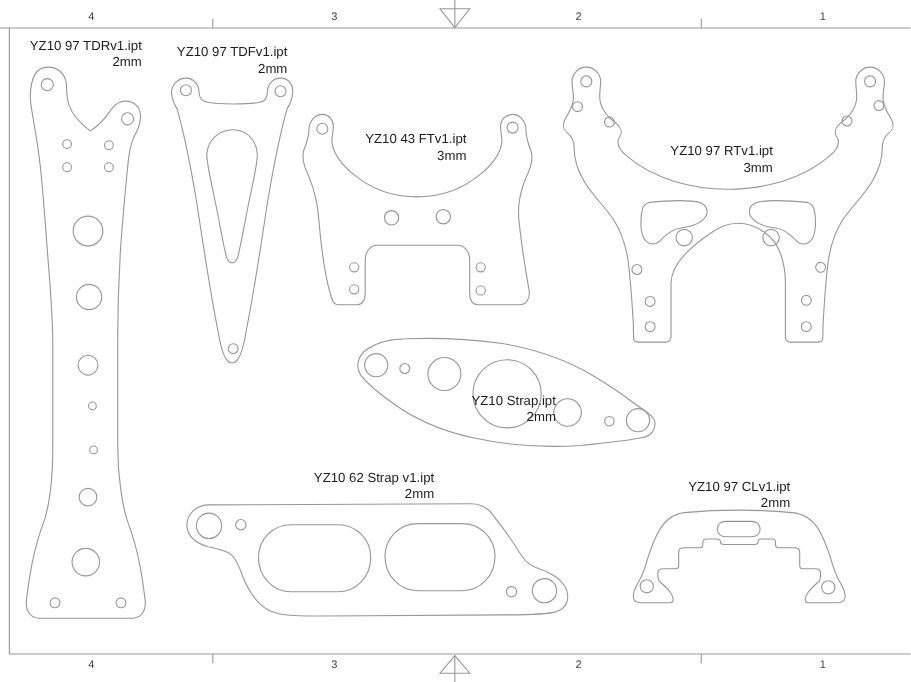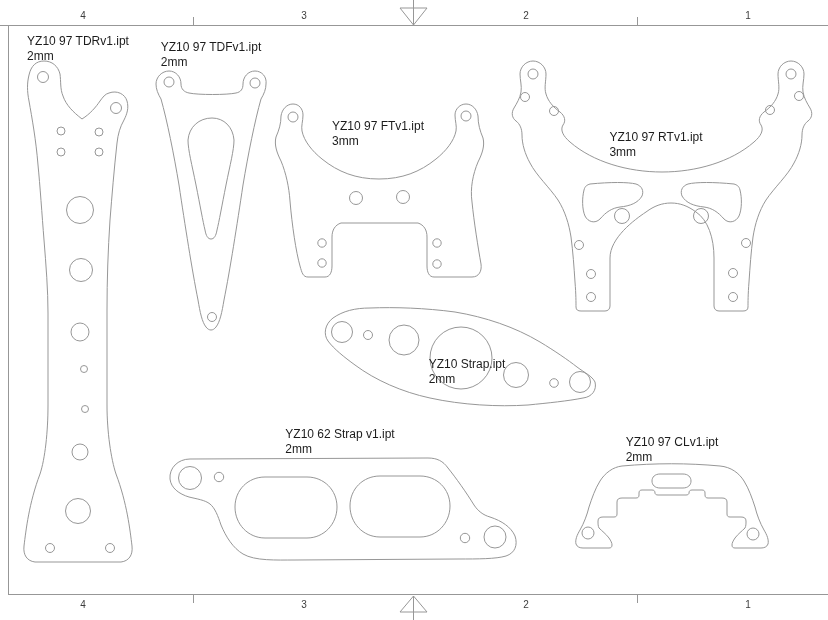--- a/index.html
+++ b/index.html
@@ -5,21 +5,21 @@
   html,body{margin:0;padding:0;background:#fff;}
   #sheet{
     position:relative;width:828px;height:620px;background:var(--bg,#fff);
     overflow:hidden;font-family:"Liberation Sans",sans-serif;
   }
   #linework{position:absolute;left:0;top:0;}
   #linework path,#linework circle,#linework line,#linework polygon,#linework rect{
     fill:none;stroke:var(--line,#979797);stroke-width:1;
   }
   .part-label{
-    position:absolute;transform:translateX(-50%);text-align:left;
+    position:absolute;transform:translateX(-50%);text-align:right;
     color:var(--text,#1c1c1c);font-size:12px;line-height:15px;white-space:nowrap;
   }
   .lbl-tdr{left:78px;top:34px}
   .lbl-tdf{left:211px;top:40px}
   .lbl-ft{left:378px;top:119px}
   .lbl-rt{left:656px;top:130px}
   .lbl-strap{left:467px;top:357px}
   .lbl-strapv1{left:340px;top:427px}
   .lbl-cl{left:672px;top:435px}
   .zone-num{
@@ -154,21 +154,21 @@
 
   <div class="part-label lbl-tdr">
     <div>YZ10 97 TDRv1.ipt</div>
     <div>2mm</div>
   </div>
   <div class="part-label lbl-tdf">
     <div>YZ10 97 TDFv1.ipt</div>
     <div>2mm</div>
   </div>
   <div class="part-label lbl-ft">
-    <div>YZ10 97 FTv1.ipt</div>
+    <div>YZ10 43 FTv1.ipt</div>
     <div>3mm</div>
   </div>
   <div class="part-label lbl-rt">
     <div>YZ10 97 RTv1.ipt</div>
     <div>3mm</div>
   </div>
   <div class="part-label lbl-strap">
     <div>YZ10 Strap.ipt</div>
     <div>2mm</div>
   </div>

